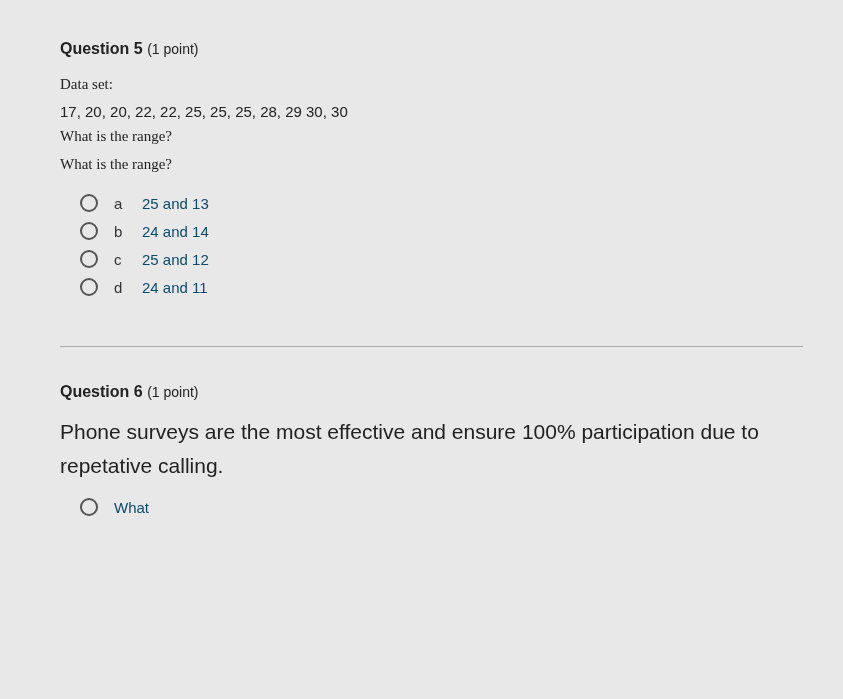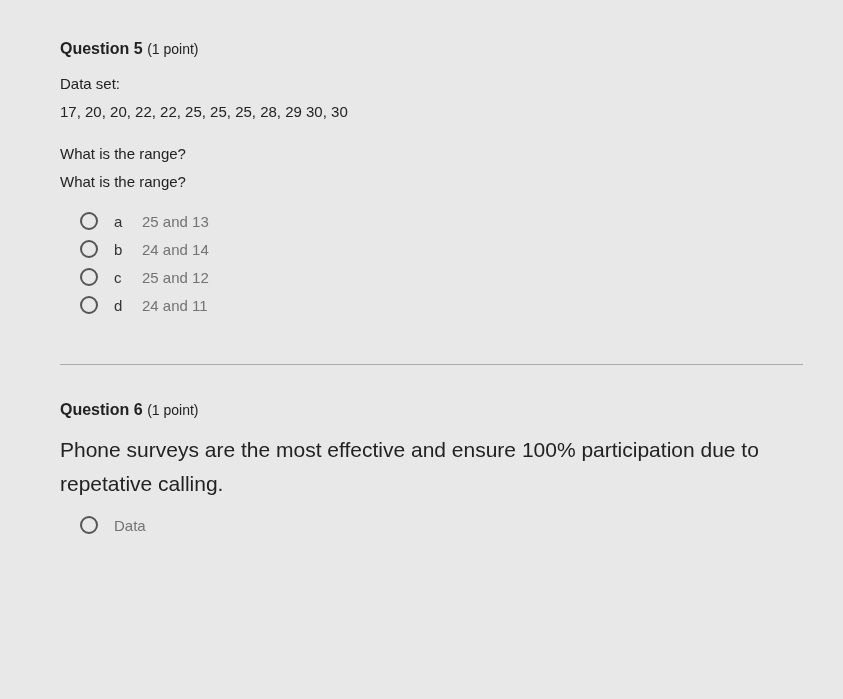--- a/index.html
+++ b/index.html
@@ -34,27 +34,28 @@
       margin-bottom: 14px;
     }
 
     .question-title .points {
       font-weight: normal;
       font-size: 14px;
     }
 
     .question-body {
       font-size: 15px;
-      margin-bottom: 18px;
+      margin-bottom: 0;
       line-height: 1.6;
     }
 
     .question-label {
       font-weight: normal;
       margin-bottom: 4px;
+      font-family: Liberation Serif, serif;
     }
 
     .options-list {
       margin-top: 18px;
       margin-left: 20px;
     }
 
     .option-item {
       display: flex;
       align-items: center;
@@ -73,21 +74,21 @@
     }
 
     .option-letter {
       font-size: 15px;
       color: #333;
       min-width: 12px;
     }
 
     .option-text {
       font-size: 15px;
-      color: #737373;
+      color: #0c4a6e;
     }
 
     .divider {
       border: none;
       border-top: 1px solid #aaa;
       margin: 24px 0 20px 0;
     }
 
     .q6-body {
       font-size: 21px;
@@ -145,18 +146,18 @@
     <div class="question-title">
       <span>Question 6</span>
       <span class="points">(1 point)</span>
     </div>
 
     <div class="q6-body">Phone surveys are the most effective and ensure 100% participation due to repetative calling.</div>
 
     <div class="options-list-q6">
       <div class="option-item">
         <span class="option-radio"></span>
-        <span class="option-text">Data</span>
+        <span class="option-text">What</span>
       </div>
     </div>
   </div>
 
 </div>
 
 </body></html>

